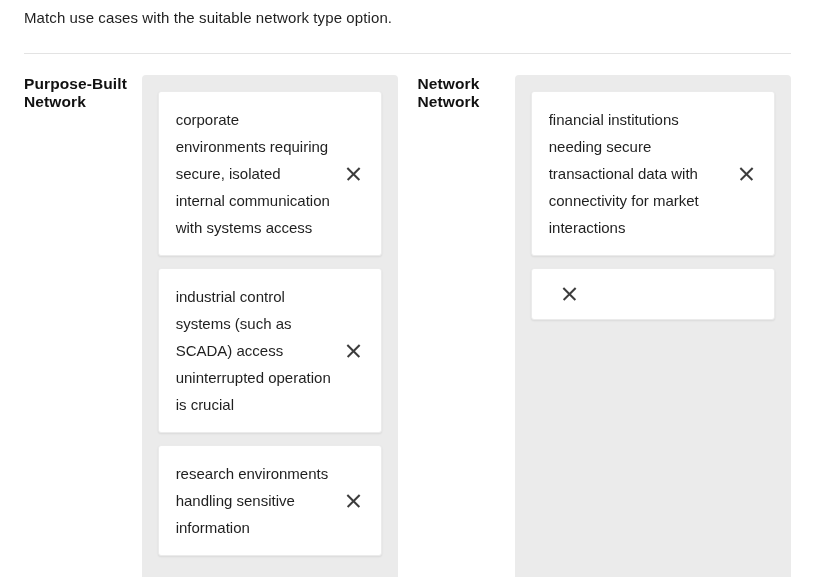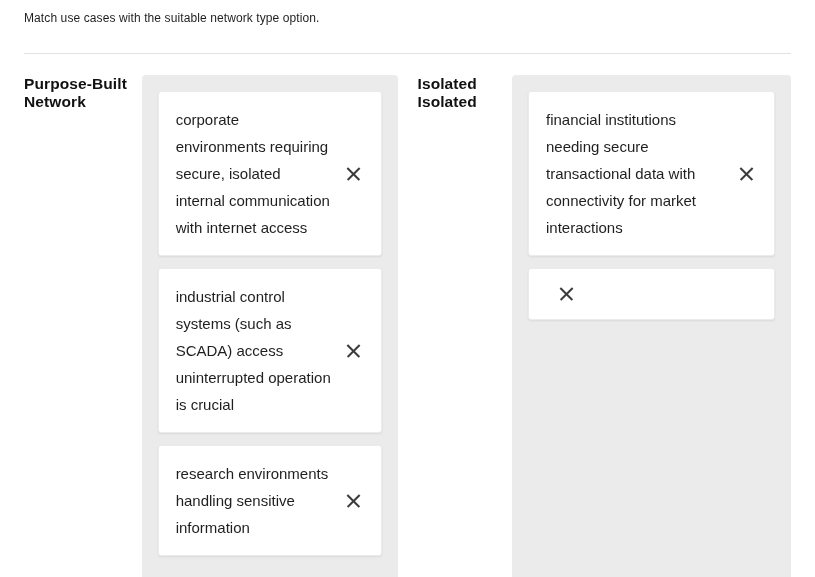--- a/index.html
+++ b/index.html
@@ -15,21 +15,21 @@
     overflow: hidden;
   }
   .page {
     position: relative;
     width: 815px;
     height: 577px;
     box-sizing: border-box;
     padding: 0 24px;
   }
   .instruction {
-    font-size: 12px;
+    font-size: 15px;
     line-height: 20px;
     color: #1f1f1f;
     padding-top: 8px;
     letter-spacing: 0.1px;
   }
   .divider {
     margin-top: 25px;
     border-top: 1px solid #e3e3e3;
     width: 100%;
   }
@@ -108,39 +108,39 @@
 
   <div class="divider"></div>
 
   <div class="columns">
 
     <div class="column">
       <div class="column-title">Purpose-Built Network</div>
       <div class="dropzone">
 
         <div class="card">
-          <div class="card-text">corporate environments requiring secure, isolated internal communication with internet access</div>
+          <div class="card-text">corporate environments requiring secure, isolated internal communication with systems access</div>
           <div class="remove-btn"></div>
         </div>
 
         <div class="card">
           <div class="card-text">industrial control systems (such as SCADA) access uninterrupted operation is crucial</div>
           <div class="remove-btn"></div>
         </div>
 
         <div class="card">
           <div class="card-text">research environments handling sensitive information</div>
           <div class="remove-btn"></div>
         </div>
 
       </div>
     </div>
 
     <div class="column">
-      <div class="column-title">Isolated Isolated</div>
+      <div class="column-title">Network Network</div>
       <div class="dropzone">
 
 
         <div class="card">
           <div class="card-text">financial institutions needing secure transactional data with connectivity for market interactions</div>
           <div class="remove-btn"></div>
         </div>
 
         <div class="card">
           <div class="remove-btn"></div>

